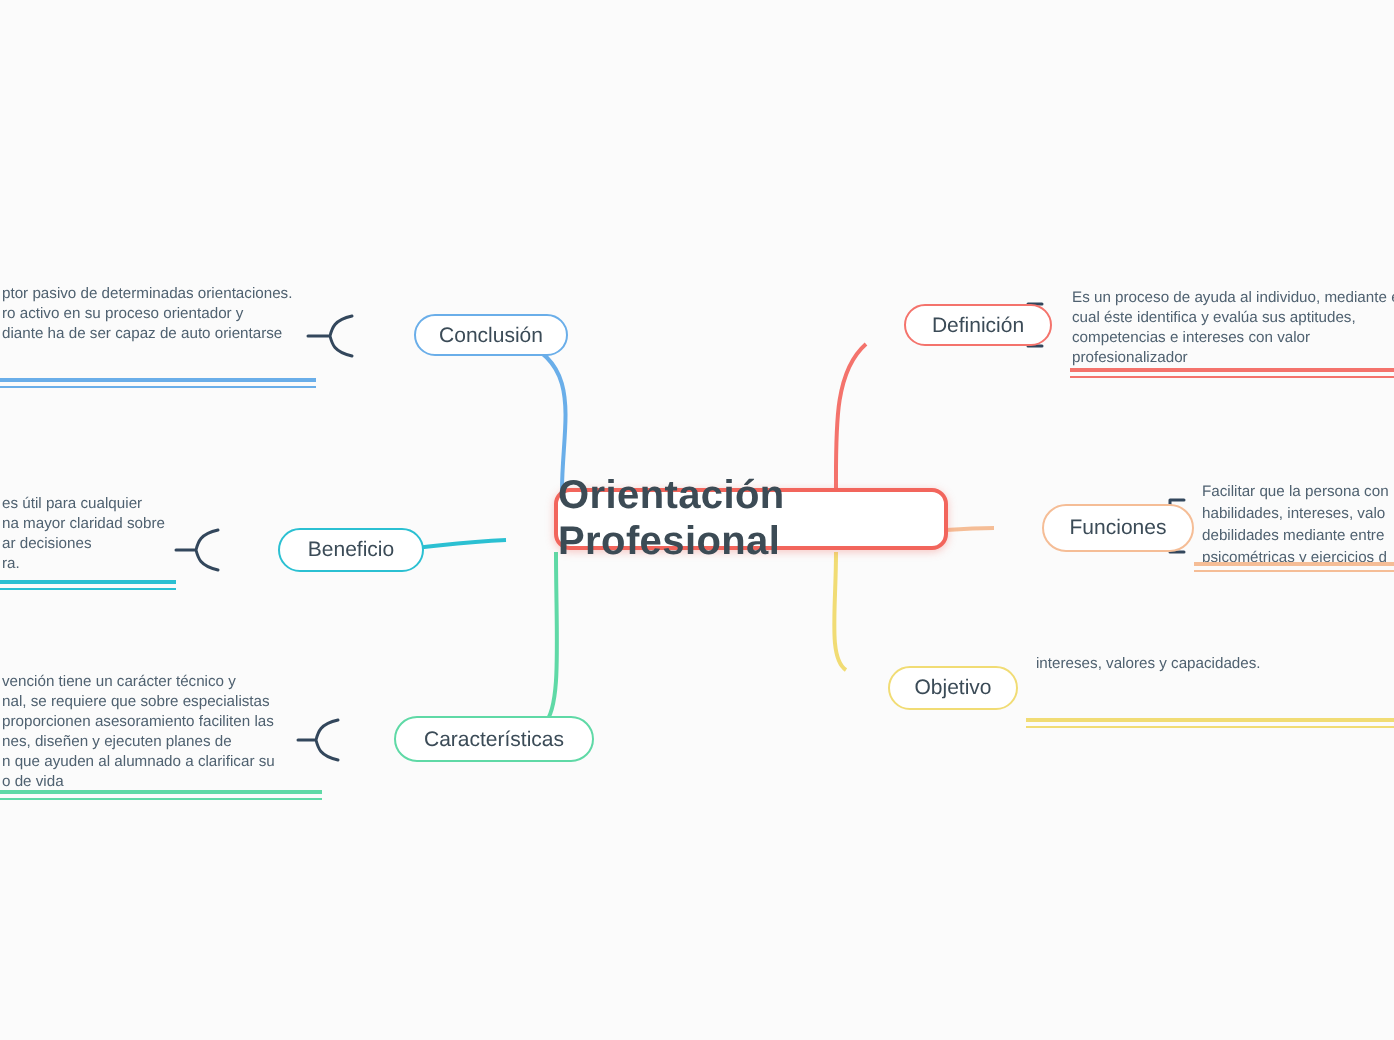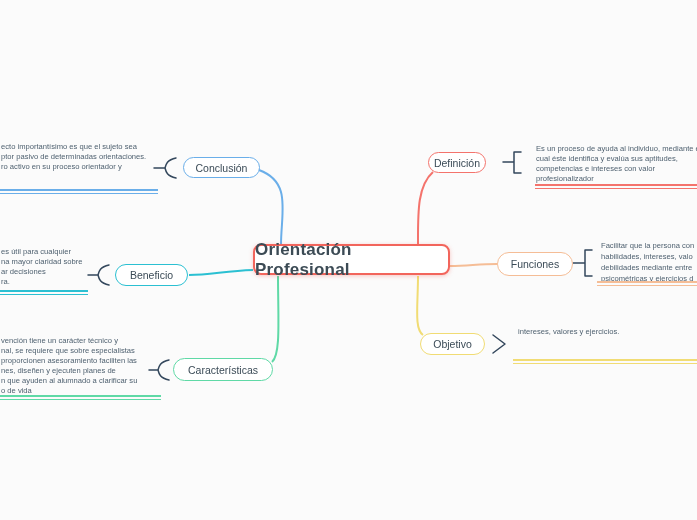--- a/index.html
+++ b/index.html
@@ -7,31 +7,32 @@
     width:697px;height:520px;overflow:hidden;position:relative;
     background:#FBFBFB;
     font-family:"Liberation Sans", sans-serif;
   }
   #links{position:absolute;left:0;top:0;pointer-events:none;}
   .node{
     position:absolute;background:#FFFFFF;border-radius:999px;
     display:flex;align-items:center;justify-content:center;
     font-size:10.5px;font-weight:500;color:#3B4B57;box-sizing:border-box;
     cursor:pointer;
+    margin-left:24px;
   }
   #center-node{
     left:253px;top:244px;width:197px;height:31px;
     border:2px solid #F2655C;border-radius:8px;
-    font-size:17px;font-weight:600;color:#3C4B55;letter-spacing:.2px;
+    font-size:20px;font-weight:600;color:#3C4B55;letter-spacing:.2px;
     box-shadow:0 1px 4px rgba(242,101,92,.35);
   }
   .node-conclusion     {left:183px;top:157px;width:77px; height:21px;border:1.5px solid #6AAEE9;}
   .node-beneficio      {left:115px;top:264px;width:73px; height:22px;border:1.5px solid #2BC0D2;}
   .node-caracteristicas{left:173px;top:358px;width:100px;height:23px;border:1.5px solid #5FD9A6;}
-  .node-definicion     {left:428px;top:152px;width:58px; height:21px;border:1.5px solid #F4736C;}
+  .node-definicion     {left:428px;top:152px;width:74px; height:21px;border:1.5px solid #F4736C;}
   .node-funciones      {left:497px;top:252px;width:76px; height:24px;border:1.5px solid #F5BD96;}
   .node-objetivo       {left:420px;top:333px;width:65px; height:22px;border:1.5px solid #F1DC74;}
 
   .note{position:absolute;font-size:7.6px;line-height:10px;color:#4F6170;white-space:nowrap;}
   .note div{white-space:nowrap;}
   .note-conclusion     {left:1px;  top:142px;}
   .note-beneficio      {left:1px;  top:247px;}
   .note-caracteristicas{left:1px;  top:336px;}
   .note-definicion     {left:536px;top:144px;}
   .note-funciones      {left:601px;top:240px;line-height:11px;}
@@ -82,23 +83,23 @@
   <span>Definición</span>
 </div>
 <div class="node node-funciones">
   <span>Funciones</span>
 </div>
 <div class="node node-objetivo">
   <span>Objetivo</span>
 </div>
 
 <div class="note note-conclusion">
-  <div>ecto importantísimo es que el sujeto sea</div>
   <div>ptor pasivo de determinadas orientaciones.</div>
   <div>ro activo en su proceso orientador y</div>
+  <div>diante ha de ser capaz de auto orientarse</div>
 </div>
 <div class="underline ul-conclusion"></div>
 
 <div class="note note-beneficio">
   <div>es útil para cualquier</div>
   <div>na mayor claridad sobre</div>
   <div>ar decisiones</div>
   <div>ra.</div>
 </div>
 <div class="underline ul-beneficio"></div>
@@ -123,15 +124,15 @@
 
 <div class="note note-funciones">
   <div>Facilitar que la persona con</div>
   <div>habilidades, intereses, valo</div>
   <div>debilidades mediante entre</div>
   <div>psicométricas y ejercicios d</div>
 </div>
 <div class="underline ul-funciones"></div>
 
 <div class="note note-objetivo">
-  <div>intereses, valores y ejercicios.</div>
+  <div>intereses, valores y capacidades.</div>
 </div>
 <div class="underline ul-objetivo"></div>
 
 </body></html>

